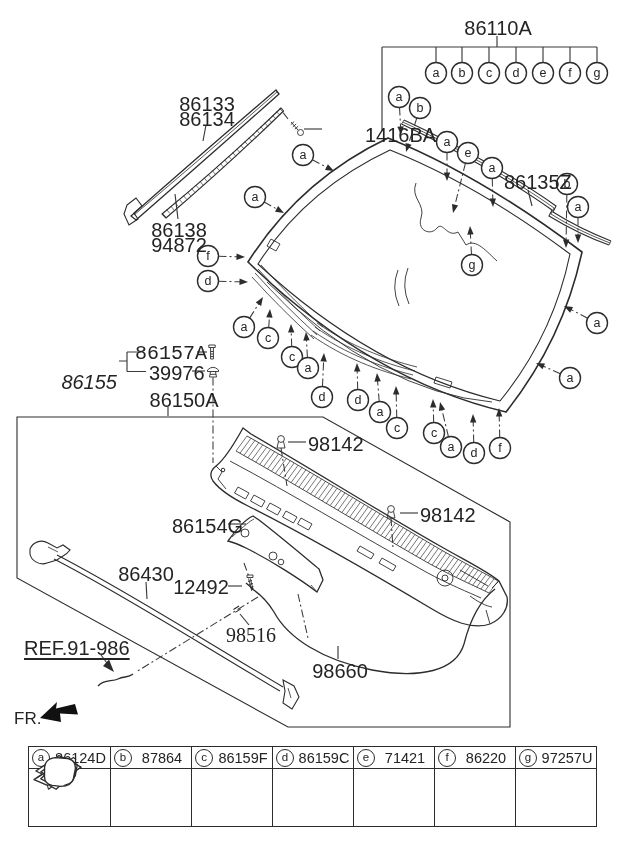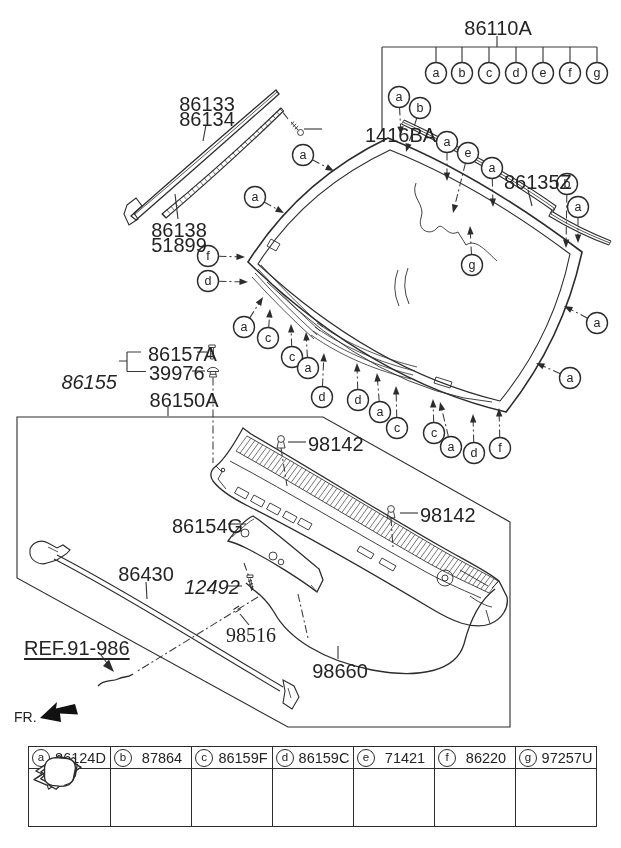--- a/index.html
+++ b/index.html
@@ -474,35 +474,35 @@
         </g>
       </g>
   </svg>
 
   <div id="labels">
       <div class="plabel" style="left: 498px; top: 18px; transform: translateX(-50%);">86110A</div>
       <div class="plabel" style="left: 207px; top: 94px; transform: translateX(-50%); text-align: right;">86133</div>
       <div class="plabel" style="left: 207px; top: 109px; transform: translateX(-50%);">86134</div>
       <div class="plabel" style="left: 325px; top: 125px; margin-left: 40px;">1416BA</div>
       <div class="plabel" style="left: 179px; top: 220px; transform: translateX(-50%);">86138</div>
-      <div class="plabel" style="left: 179px; top: 235px; transform: translateX(-50%);">51899</div>
+      <div class="plabel" style="left: 179px; top: 235px; transform: translateX(-50%);">94872</div>
       <div class="plabel" style="left: 504px; top: 172px;">86135Z</div>
       <div class="plabel" style="left: 117px; top: 372px; transform: translateX(-100%); font-style: italic;">86155</div>
-      <div class="plabel" style="left: 148px; top: 344px;">86157A</div>
+      <div class="plabel" style="left: 135px; top: 344px; font-family: Liberation Mono, monospace;">86157A</div>
       <div class="plabel" style="left: 149px; top: 363px;">39976</div>
       <div class="plabel" style="left: 184px; top: 390px; transform: translateX(-50%);">86150A</div>
       <div class="plabel" style="left: 308px; top: 434px;">98142</div>
       <div class="plabel" style="left: 420px; top: 505px;">98142</div>
       <div class="plabel" style="left: 172px; top: 516px;">86154G</div>
       <div class="plabel" style="left: 146px; top: 564px; transform: translateX(-50%);">86430</div>
-      <div class="plabel" style="left: 212px; top: 577px; transform: translateX(-50%); font-style: italic;">12492</div>
+      <div class="plabel" style="left: 201px; top: 577px; transform: translateX(-50%);">12492</div>
       <div class="plabel" style="left: 251px; top: 625px; transform: translateX(-50%); font-family: Liberation Serif, serif;">98516</div>
       <div class="plabel b u" style="left: 24px; top: 638px;">REF.91-986</div>
       <div class="plabel" style="left: 340px; top: 661px; transform: translateX(-50%); text-align: center;">98660</div>
-      <div class="plabel b" style="left: 14px; top: 710px; font-size: 14px;">FR.</div>
+      <div class="plabel b" style="left: 14px; top: 710px; font-size: 17px;">FR.</div>
     </div>
   <div id="legend">
       <div class="cell">
         <div class="chead">
           <span class="lcirc">a</span>
           <span class="lnum">86124D</span>
         </div>
         <div class="cbody">
           <svg class="licon" width="58" height="48" viewBox="0 0 60 50">
             <path d="M5,34 L37,13 L50,18 L19,40 Z"></path>

